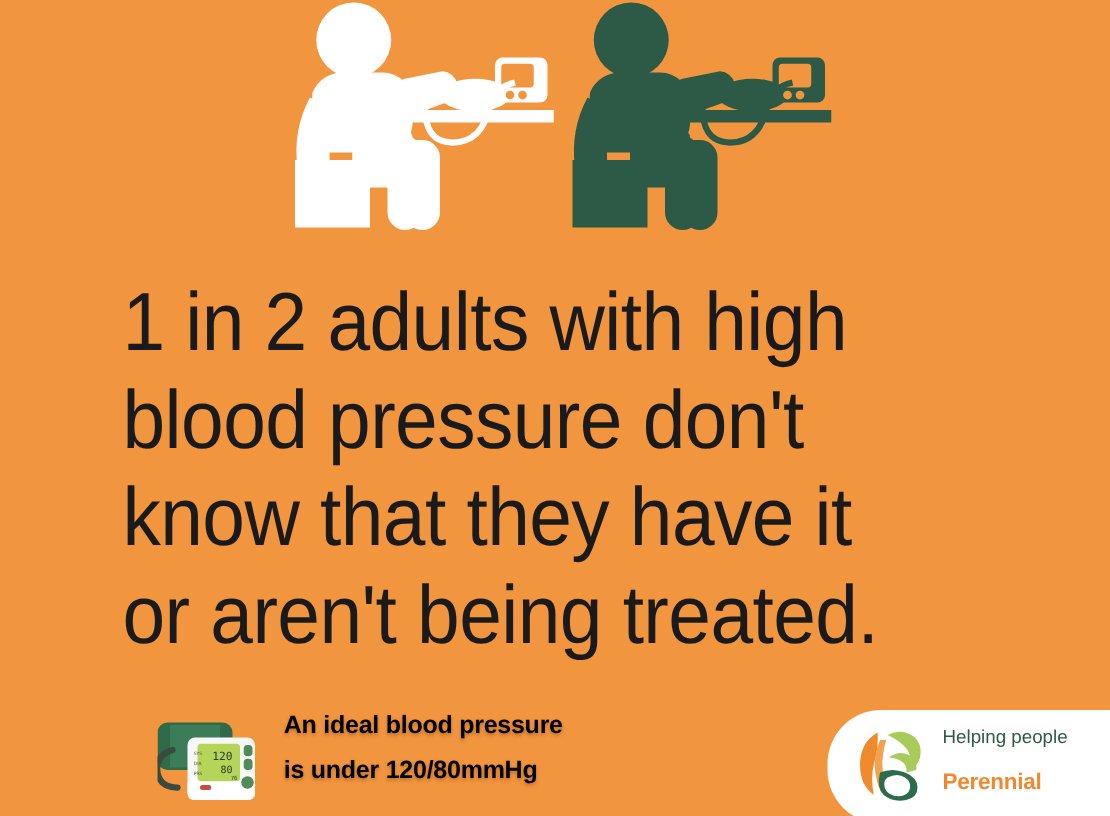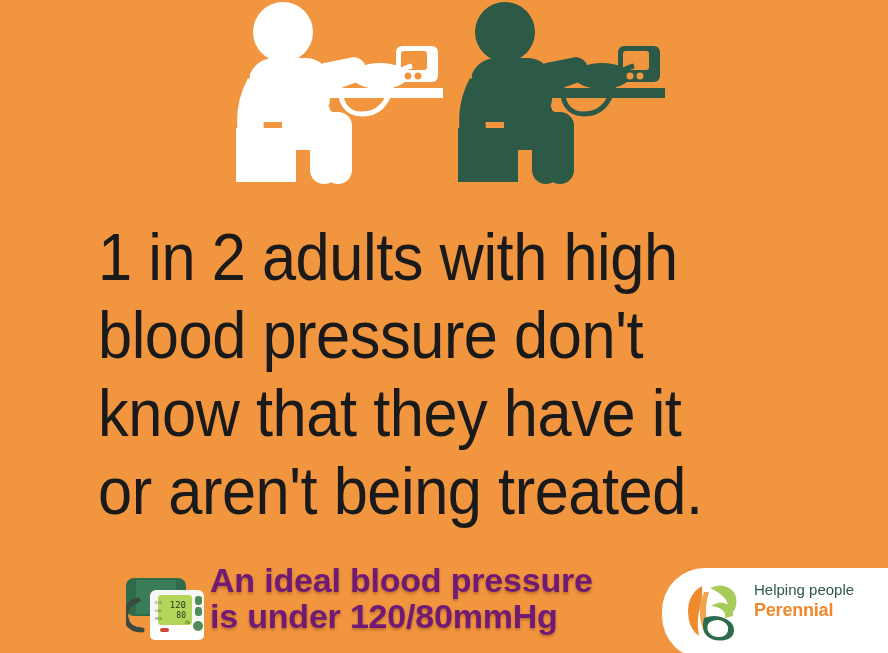--- a/index.html
+++ b/index.html
@@ -31,46 +31,46 @@
     transform-origin:left top;
     white-space:pre-line;
   }
 
   
   .bottom{position:absolute;left:0;top:548px;width:888px;height:105px;}
 
   .bp-device{position:absolute;left:126px;top:12px;width:96px;height:88px;}
 
   .ideal-text{
-    position:absolute;left:210px;top:14px;
-    color:#701a75;
+    position:absolute;left:227px;top:14px;
+    color:#000000;
     font-family:"Liberation Sans", sans-serif;
     font-weight:bold;
-    font-size:34px;
+    font-size:20px;
     line-height:36px;
     letter-spacing:-0.2px;
     text-shadow:0 2px 3px rgba(120,60,10,0.45);
     white-space:pre-line;
   }
 
   
   .logo-panel{
     position:absolute;left:662px;top:20px;
     width:226px;height:91px;
     background:#ffffff;
     border-radius:43px 0 0 43px;
   }
   .logo-mark{position:absolute;left:18px;top:10px;width:66px;height:66px;}
   .logo-text{
     position:absolute;left:92px;top:12px;width:130px;
     font-family:"Liberation Sans", sans-serif;
     line-height:19px;
   }
   .logo-line{color:#2d5a46;font-size:15px;font-weight:500;display:block;}
-  .logo-brand{color:#f0882e;font-size:18px;font-weight:bold;display:block;margin-top:2px;letter-spacing:-0.2px;}
+  .logo-brand{color:#f0882e;font-size:18px;font-weight:bold;display:block;margin-top:17px;letter-spacing:-0.2px;}
 </style>
 </head>
 <body>
 
 <div class="canvas">
 
   <div class="icon-row">
 
     <svg class="fig fig-white" width="215" height="190" viewBox="0 0 215 190">
       <g fill="#ffffff">

